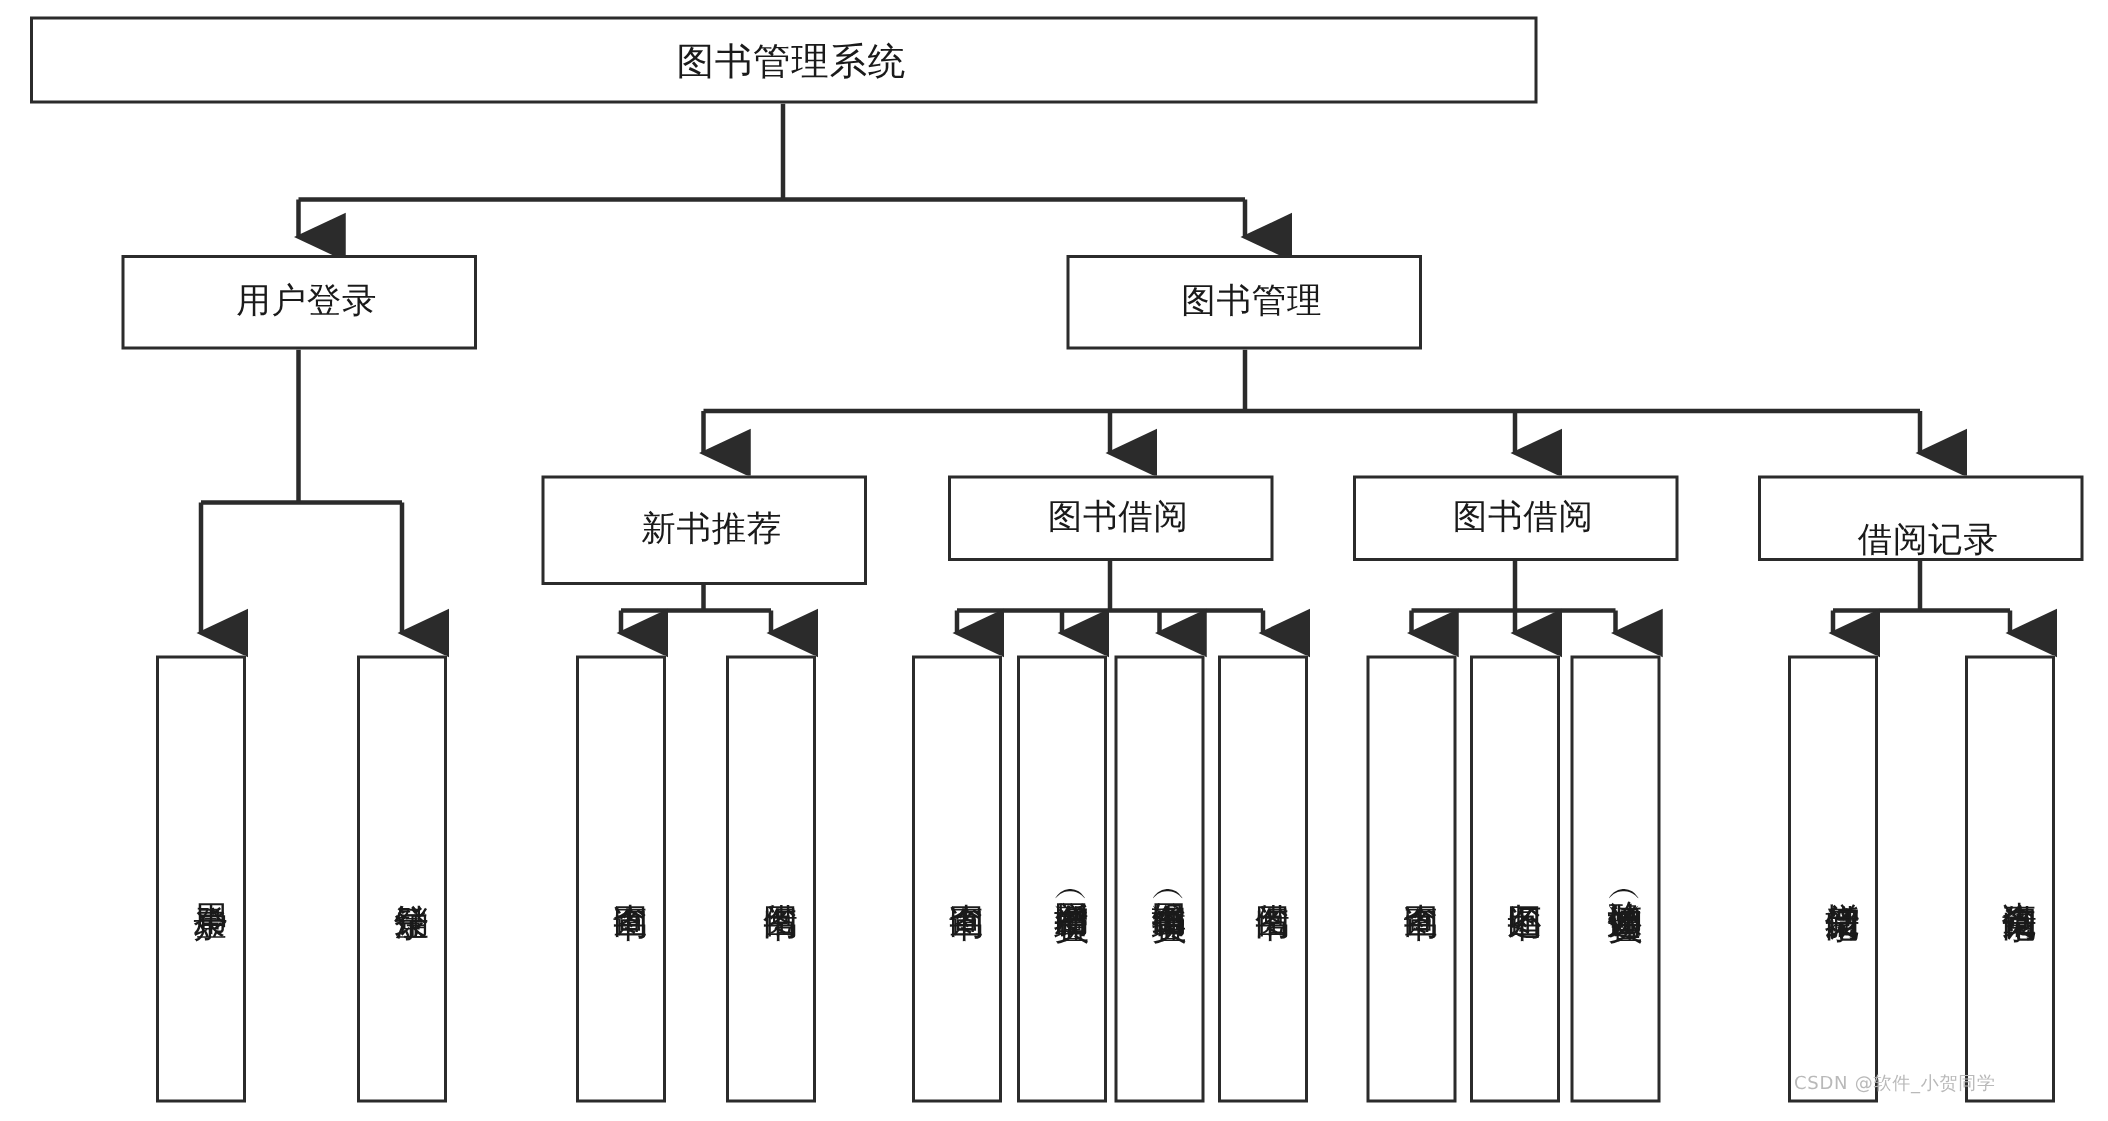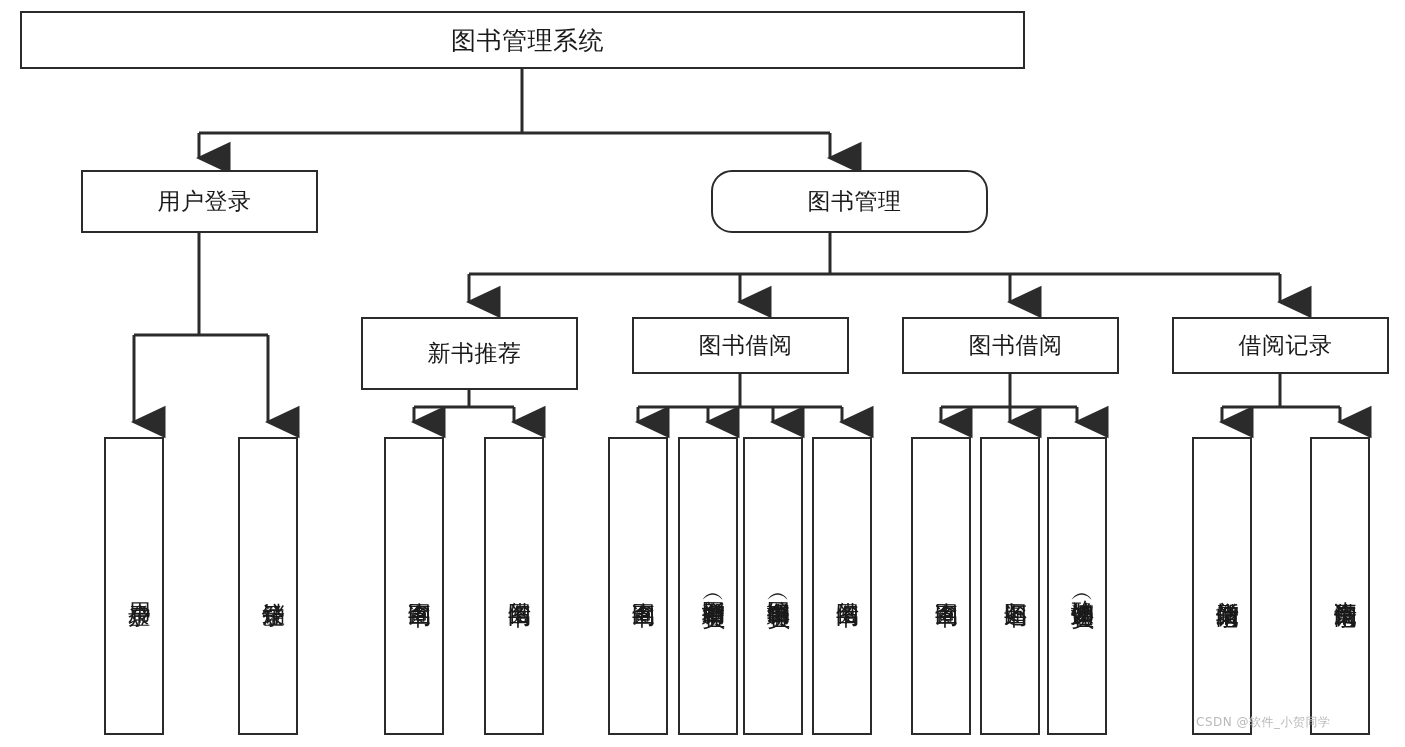--- a/index.html
+++ b/index.html
@@ -119,34 +119,34 @@
     </g>
   </svg>
 
   <div class="node node-h node-root" style="left:20px; top:11px; width:1005px; height:58px;">
     <span>图书管理系统</span>
   </div>
 
   <div class="node node-h" style="left:81px; top:170px; width:237px; height:63px;">
     <span>用户登录</span>
   </div>
-  <div class="node node-h" style="left:711px; top:170px; width:277px; height:63px;border-radius:21px;">
+  <div class="node node-h" style="left:711px; top:170px; width:237px; height:63px;">
     <span>图书管理</span>
   </div>
 
   <div class="node node-h" style="left:361px; top:317px; width:217px; height:73px;">
     <span>新书推荐</span>
   </div>
   <div class="node node-h" style="left:632px; top:317px; width:217px; height:57px;">
     <span>图书借阅</span>
   </div>
   <div class="node node-h" style="left:902px; top:317px; width:217px; height:57px;">
     <span>图书借阅</span>
   </div>
-  <div class="node node-h" style="left:1172px; top:317px; width:217px; height:57px;">
+  <div class="node node-h" style="left:1172px; top:317px; width:217px; height:57px;align-items:flex-end;">
     <span>借阅记录</span>
   </div>
 
   <div class="node node-v" style="left:104px; top:437px; width:60px; height:298px;">
     <span class="vtext">用户登录</span>
   </div>
   <div class="node node-v" style="left:238px; top:437px; width:60px; height:298px;">
     <span class="vtext">注销登录</span>
   </div>
 

